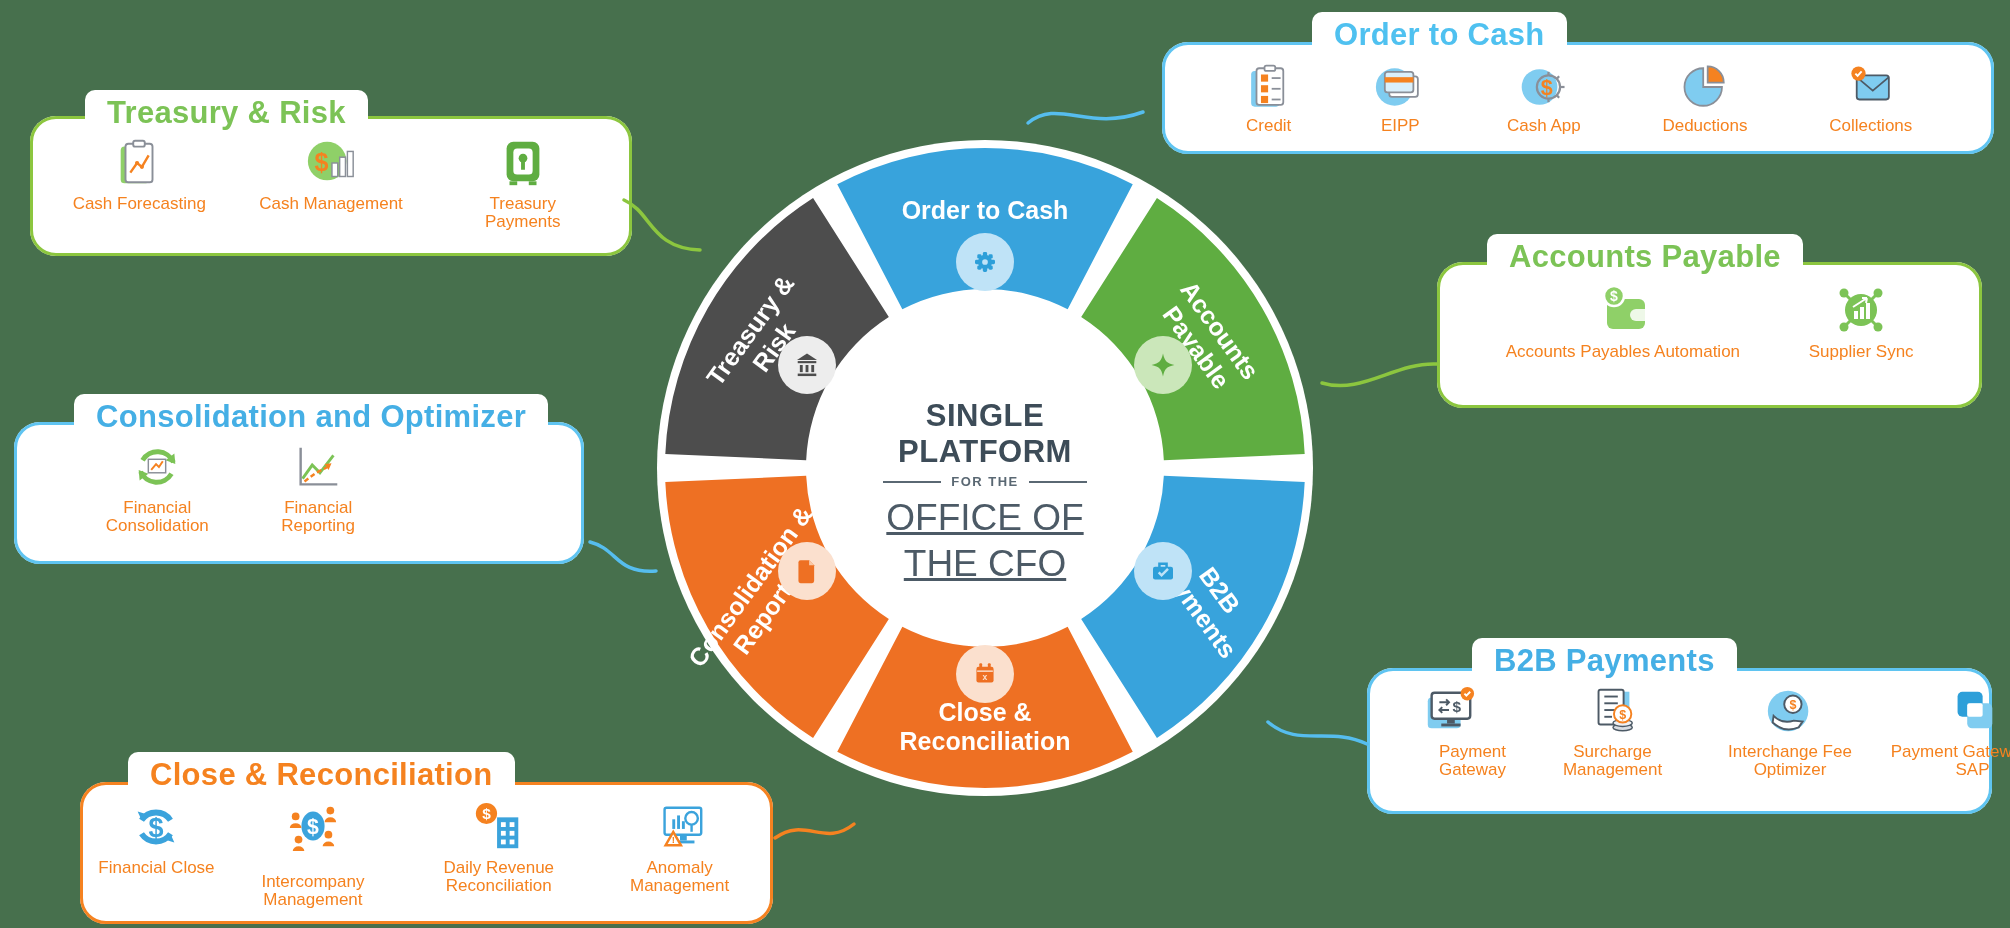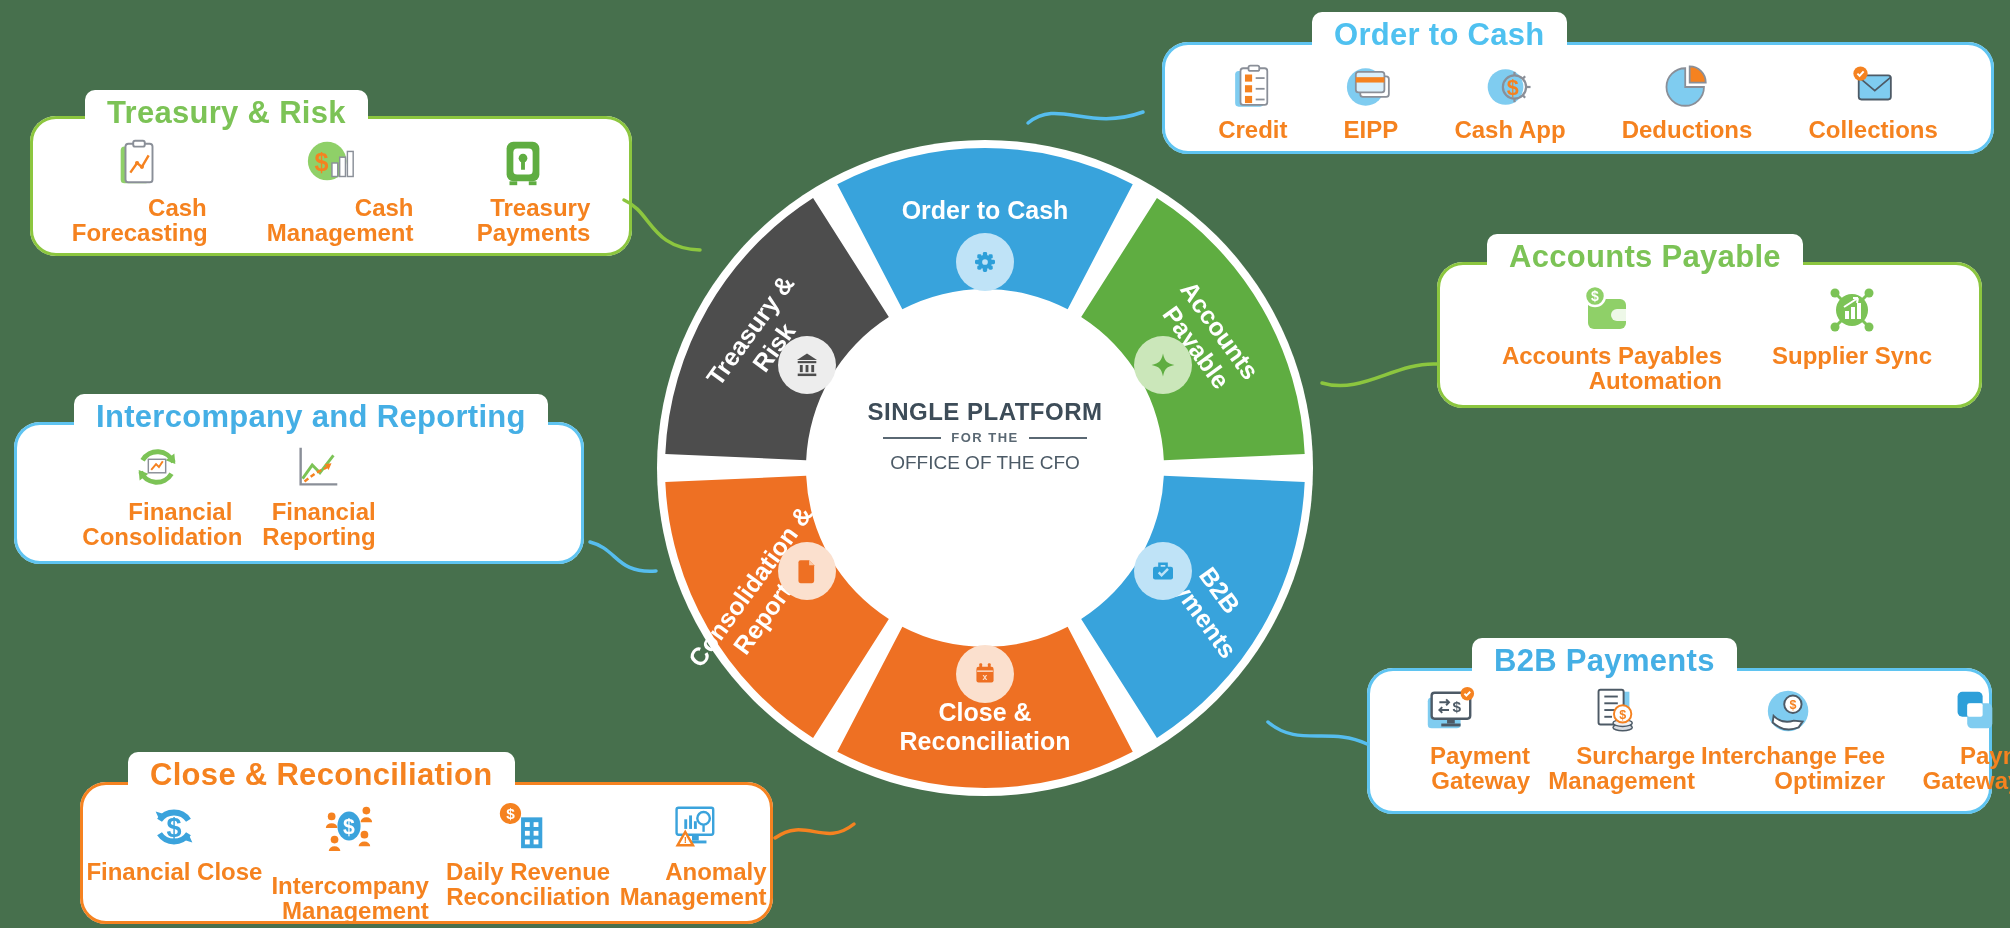--- a/index.html
+++ b/index.html
@@ -9,32 +9,32 @@
   
   .callout{position:absolute;background:#fff;border-radius:26px;box-sizing:border-box;}
   .callout .border{position:absolute;inset:0;border:3px solid var(--accent);border-radius:26px;pointer-events:none;}
   .callout-tab{position:absolute;background:#fff;height:46px;display:flex;align-items:center;
                padding:0 22px;z-index:3;border-radius:10px 10px 0 0;}
   .callout-title{font-size:31px;font-weight:bold;color:var(--title);letter-spacing:.3px;white-space:nowrap;}
   .items{position:absolute;left:0;right:0;top:10px;bottom:6px;display:flex;justify-content:space-evenly;
          align-items:flex-start;z-index:2;}
   .item{display:flex;flex-direction:column;align-items:center;text-align:center;}
   .item .ic{height:58px;display:flex;align-items:flex-end;justify-content:center;}
-  .item .lbl{margin-top:5px;font-size:24px;font-weight:bold;color:#F5821F;line-height:1.05;text-align:right;}
+  .item .lbl{margin-top:5px;font-size:17px;font-weight:normal;color:#F5821F;line-height:1.05;}
 
   
   #donut-wrap{position:absolute;left:655px;top:138px;width:660px;height:660px;}
   .seg-label{position:absolute;color:#fff;font-weight:bold;font-size:25px;text-align:center;line-height:1.15;z-index:4;}
   .badge{position:absolute;width:58px;height:58px;border-radius:50%;display:flex;align-items:center;justify-content:center;z-index:5;}
   .center-text{position:absolute;left:845px;top:398px;width:280px;text-align:center;z-index:4;}
-  .ct-title{font-size:24px;font-weight:800;color:#3D4C58;letter-spacing:.5px;}
+  .ct-title{font-size:31px;font-weight:800;color:#3D4C58;letter-spacing:.5px;}
   .ct-forthe{display:flex;align-items:center;justify-content:center;gap:10px;margin:4px 0 6px;}
   .ct-forthe .rule{width:58px;height:2px;background:#5A6873;}
   .ct-forthe span{font-size:13px;color:#5A6873;letter-spacing:1.5px;font-weight:bold;}
-  .ct-sub{font-size:19px;color:#4C5A66;line-height:1.25;}
+  .ct-sub{font-size:37px;color:#4C5A66;line-height:1.25;text-decoration:underline;}
 
   svg{display:block;}
   .conn{position:absolute;left:0;top:0;z-index:1;}
 </style>
 </head>
 <body>
 
 <div class="canvas">
 
   <svg class="conn" width="2010" height="928">
@@ -296,21 +296,21 @@
             </svg>
           </span>
         <span class="lbl">Supplier Sync</span>
       </div>
     </div>
   </div>
 
   <div class="callout" style="left:14px;top:422px;width:570px;height:142px;--accent:#5FC4F1;--title:#45AFE5;">
     <div class="border"></div>
     <div class="callout-tab" style="left:60px;top:-28px;">
-      <span class="callout-title">Intercompany and Reporting</span>
+      <span class="callout-title">Consolidation and Optimizer</span>
     </div>
     <div class="items" style="top:14px;left:40px;right:180px;">
       <div class="item">
         <span class="ic">
             <svg width="54" height="54" viewBox="0 0 56 56">
               <g fill="none" stroke="#7CC356" stroke-width="5">
                 <path d="M13,21 A18,18 0 0 1 45,23"></path>
                 <path d="M43,35 A18,18 0 0 1 11,33"></path>
               </g>
               <path d="M46,14 l1,11 l-10,-4 Z" fill="#7CC356"></path>

